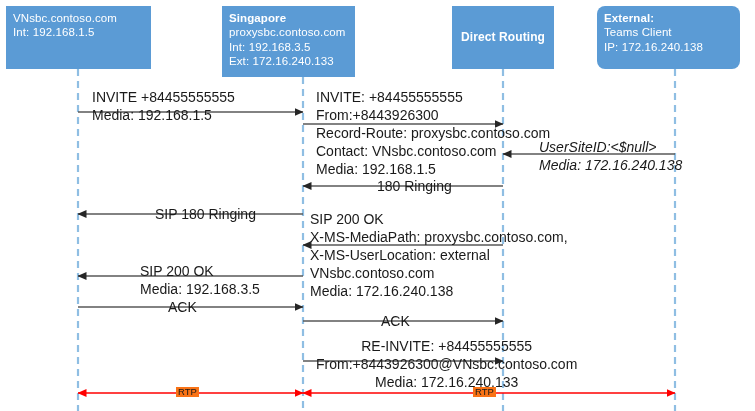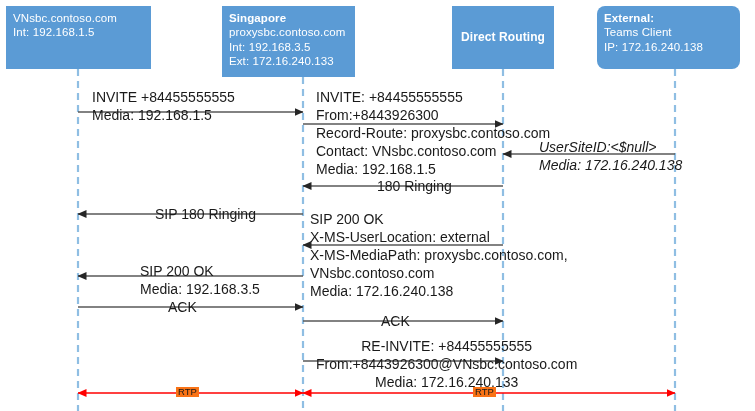--- a/index.html
+++ b/index.html
@@ -199,22 +199,22 @@
   <div class="msg-label" style="left:377px; top:178px;">
     <span class="ln">180 Ringing</span>
   </div>
 
   <div class="msg-label" style="left:155px; top:206px;">
     <span class="ln">SIP 180 Ringing</span>
   </div>
 
   <div class="msg-label" style="left:310px; top:211px;">
     <span class="ln">SIP 200 OK</span>
+    <span class="ln">X-MS-MediaPath: proxysbc.contoso.com,</span>
     <span class="ln">X-MS-UserLocation: external</span>
-    <span class="ln">X-MS-MediaPath: proxysbc.contoso.com,</span>
     <span class="ln">VNsbc.contoso.com</span>
     <span class="ln">Media: 172.16.240.138</span>
   </div>
 
   <div class="msg-label" style="left:140px; top:263px;">
     <span class="ln">SIP 200 OK</span>
     <span class="ln">Media: 192.168.3.5</span>
   </div>
 
   <div class="msg-label" style="left:168px; top:299px;">

